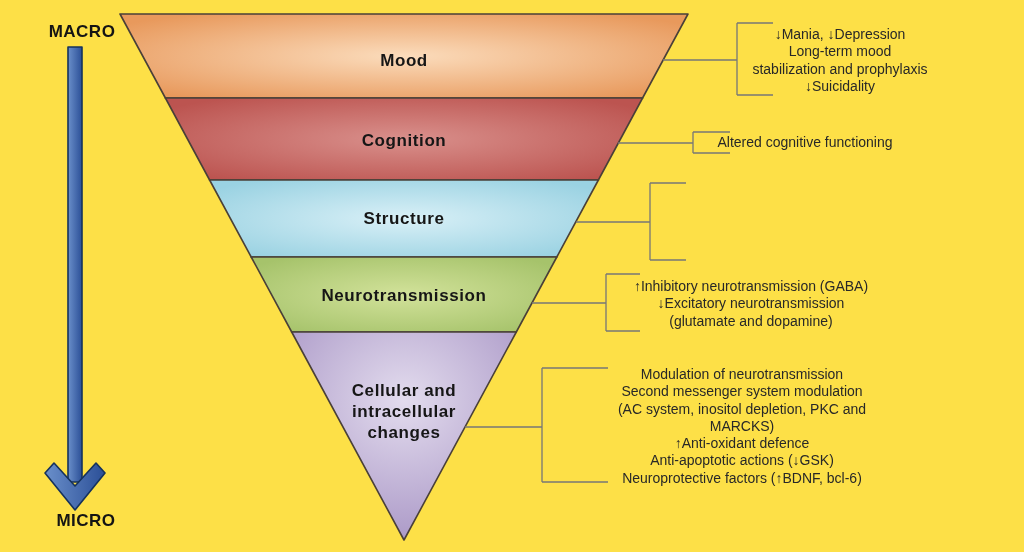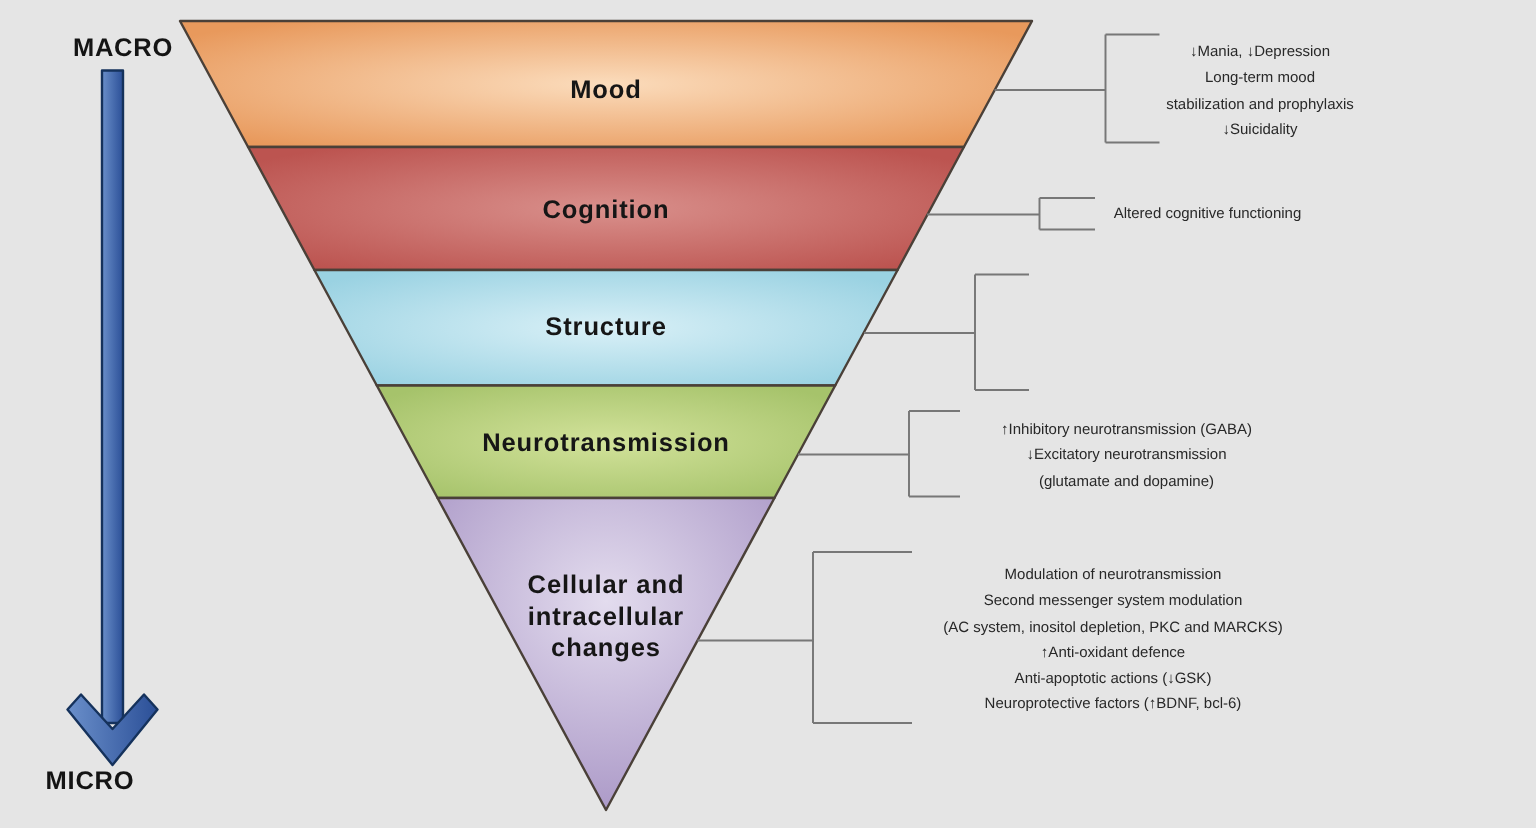--- a/index.html
+++ b/index.html
@@ -1,19 +1,19 @@
 <!DOCTYPE html>
 <html><head>
 <meta charset="utf-8">
 <style>
   html,body{margin:0;padding:0;background:#ffffff;}
   .stage{
     position:relative;
     width:1024px;height:552px;
-    background:#e5e5e5;
+    background:#fde047;
     font-family:"Liberation Sans", sans-serif;
     overflow:hidden;
   }
   .stage svg{position:absolute;left:0;top:0;}
   .txt{
     position:absolute;
     transform:translate(-50%,-50%);
     white-space:pre-line;
     text-align:center;
     color:#222222;
@@ -25,21 +25,21 @@
     color:#141414;
   }
   .band-label{
     font-weight:bold;
     font-size:17px;
     letter-spacing:0.6px;
     line-height:21px;
     color:#161616;
   }
   .ann{
-    font-size:10px;
+    font-size:14px;
     line-height:17.3px;
     color:#282828;
   }
 </style>
 </head>
 <body>
 
 <div class="stage">
 
   <svg width="1024" height="552" viewBox="0 0 1024 552">
@@ -86,21 +86,21 @@
     <g stroke="#777777" stroke-width="1.3" fill="none">
       <path d="M663,60 H737 M737,23 V95 M737,23 H773 M737,95 H773"></path>
       <path d="M618,143 H693 M693,132 V153 M693,132 H730 M693,153 H730"></path>
       <path d="M576,222 H650 M650,183 V260 M650,183 H686 M650,260 H686"></path>
       <path d="M532,303 H606 M606,274 V331 M606,274 H640 M606,331 H640"></path>
       <path d="M465,427 H542 M542,368 V482 M542,368 H608 M542,482 H608"></path>
     </g>
   </svg>
 
   <div class="txt axis-label" style="left:82px;top:32px">MACRO</div>
-  <div class="txt axis-label" style="left:60px;top:521px">MICRO</div>
+  <div class="txt axis-label" style="left:86px;top:521px">MICRO</div>
 
   <div class="txt band-label" style="left:404px;top:60px">Mood</div>
   <div class="txt band-label" style="left:404px;top:140px">Cognition</div>
   <div class="txt band-label" style="left:404px;top:218px">Structure</div>
   <div class="txt band-label" style="left:404px;top:295px">Neurotransmission</div>
   <div class="txt band-label" style="left:404px;top:411px">Cellular and
 intracellular
 changes</div>
 
   <div class="txt ann" style="left:840px;top:61px">↓Mania, ↓Depression

